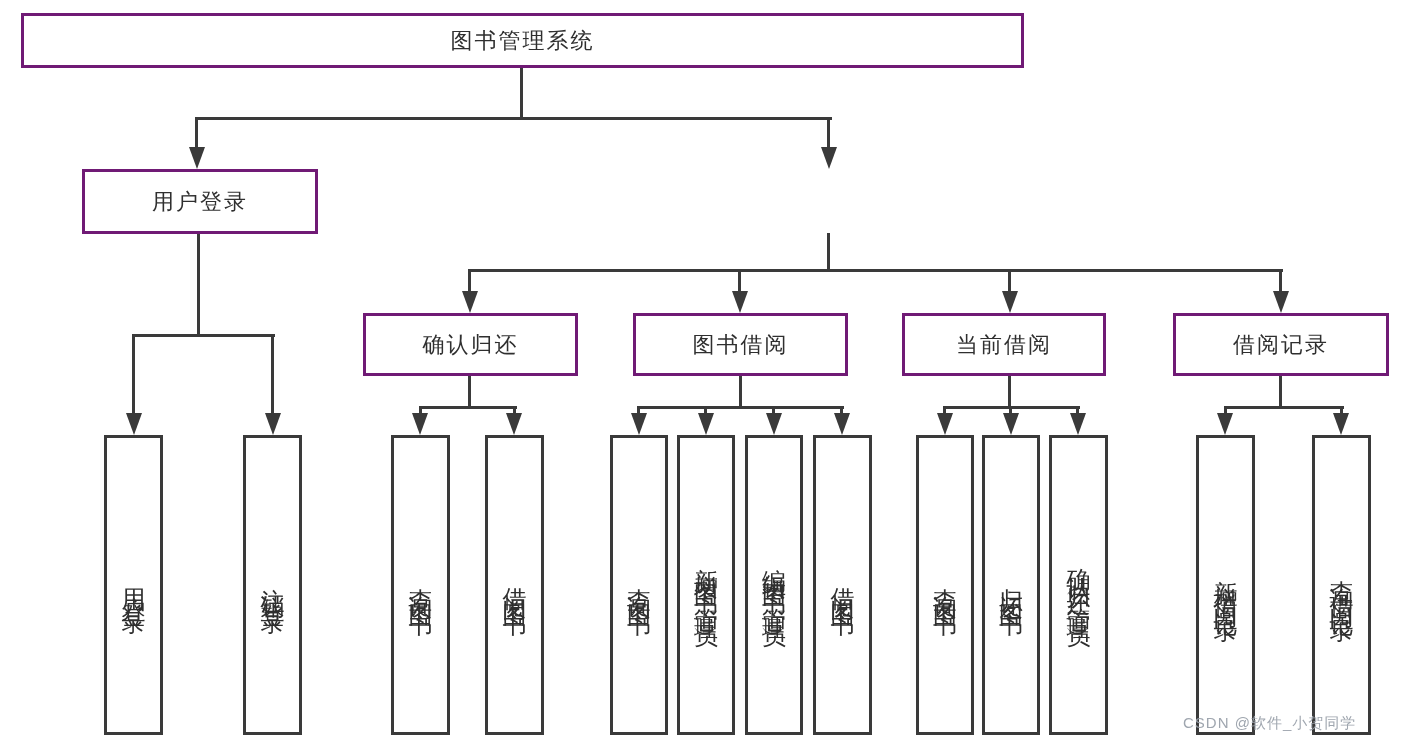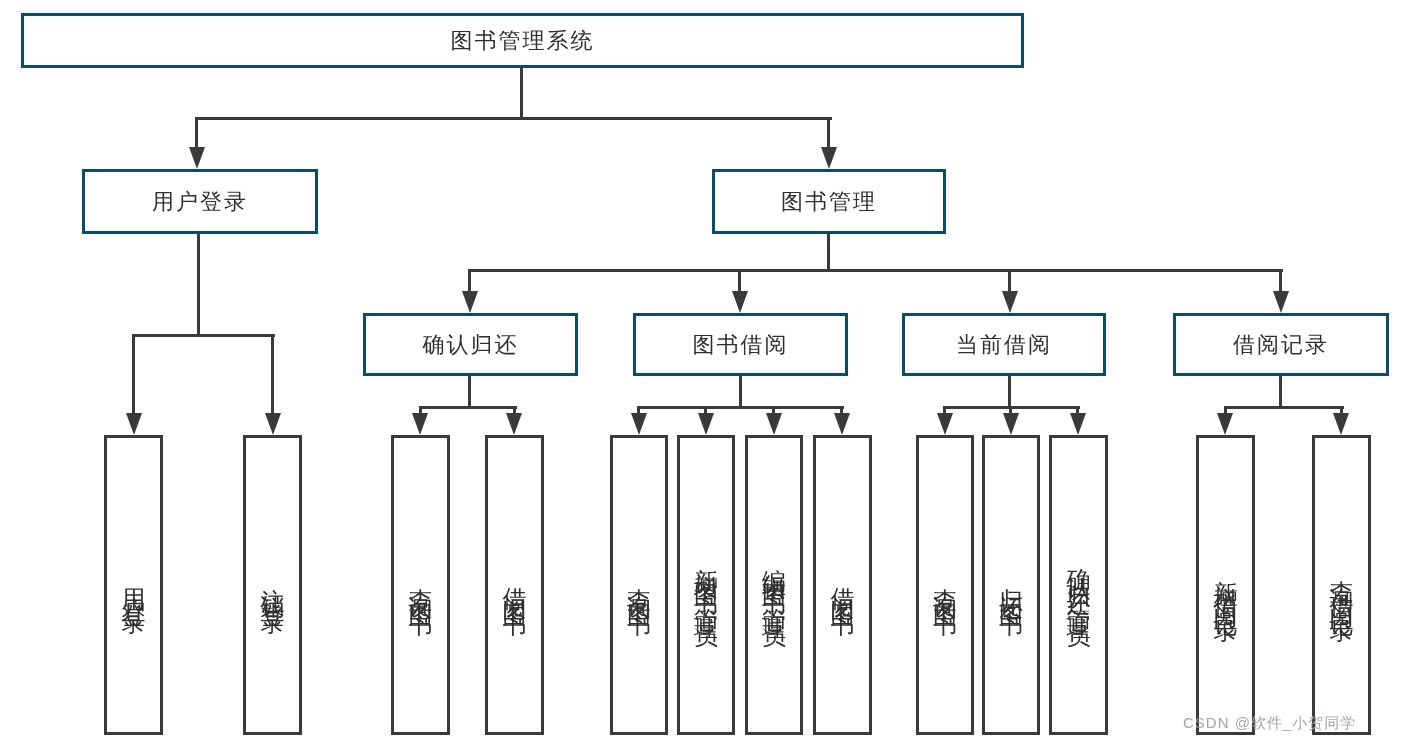--- a/index.html
+++ b/index.html
@@ -2,21 +2,21 @@
 <html><head>
 <meta charset="utf-8">
 <style>
   html,body{margin:0;padding:0;background:#ffffff;}
   #canvas{
     position:relative;width:1405px;height:747px;background:#ffffff;overflow:hidden;
     font-family:"Liberation Sans","DejaVu Sans",sans-serif;color:#2f2f2f;
   }
   .box{
     position:absolute;box-sizing:border-box;background:#ffffff;
-    border:3px solid #0c4a6e;display:flex;align-items:center;justify-content:center;
+    border:3px solid #701a75;display:flex;align-items:center;justify-content:center;
     font-size:22px;letter-spacing:2px;white-space:nowrap;
   }
   .vbox{
     position:absolute;box-sizing:border-box;background:#ffffff;
     border:3px solid #3a3a3a;display:flex;align-items:center;justify-content:center;
     writing-mode:vertical-rl;text-orientation:mixed;
     font-size:24px;letter-spacing:8px;line-height:1;
   }
   .hline,.vline{position:absolute;background:#3a3a3a;}
   .hline{height:3px;}
@@ -37,23 +37,20 @@
 <div id="canvas">
 
   <div class="box" style="left:21px;top:13px;width:1003px;height:55px;">
     <span>图书管理系统</span>
   </div>
 
   <div class="box" style="left:82px;top:169px;width:236px;height:65px;">
     <span>用户登录</span>
   </div>
 
-  <div class="box" style="left:712px;top:169px;width:234px;height:65px;">
-    <span>图书管理</span>
-  </div>
 
   <div class="box" style="left:363px;top:313px;width:215px;height:63px;">
     <span>确认归还</span>
   </div>
 
   <div class="box" style="left:633px;top:313px;width:215px;height:63px;">
     <span>图书借阅</span>
   </div>
 
   <div class="box" style="left:902px;top:313px;width:204px;height:63px;">

